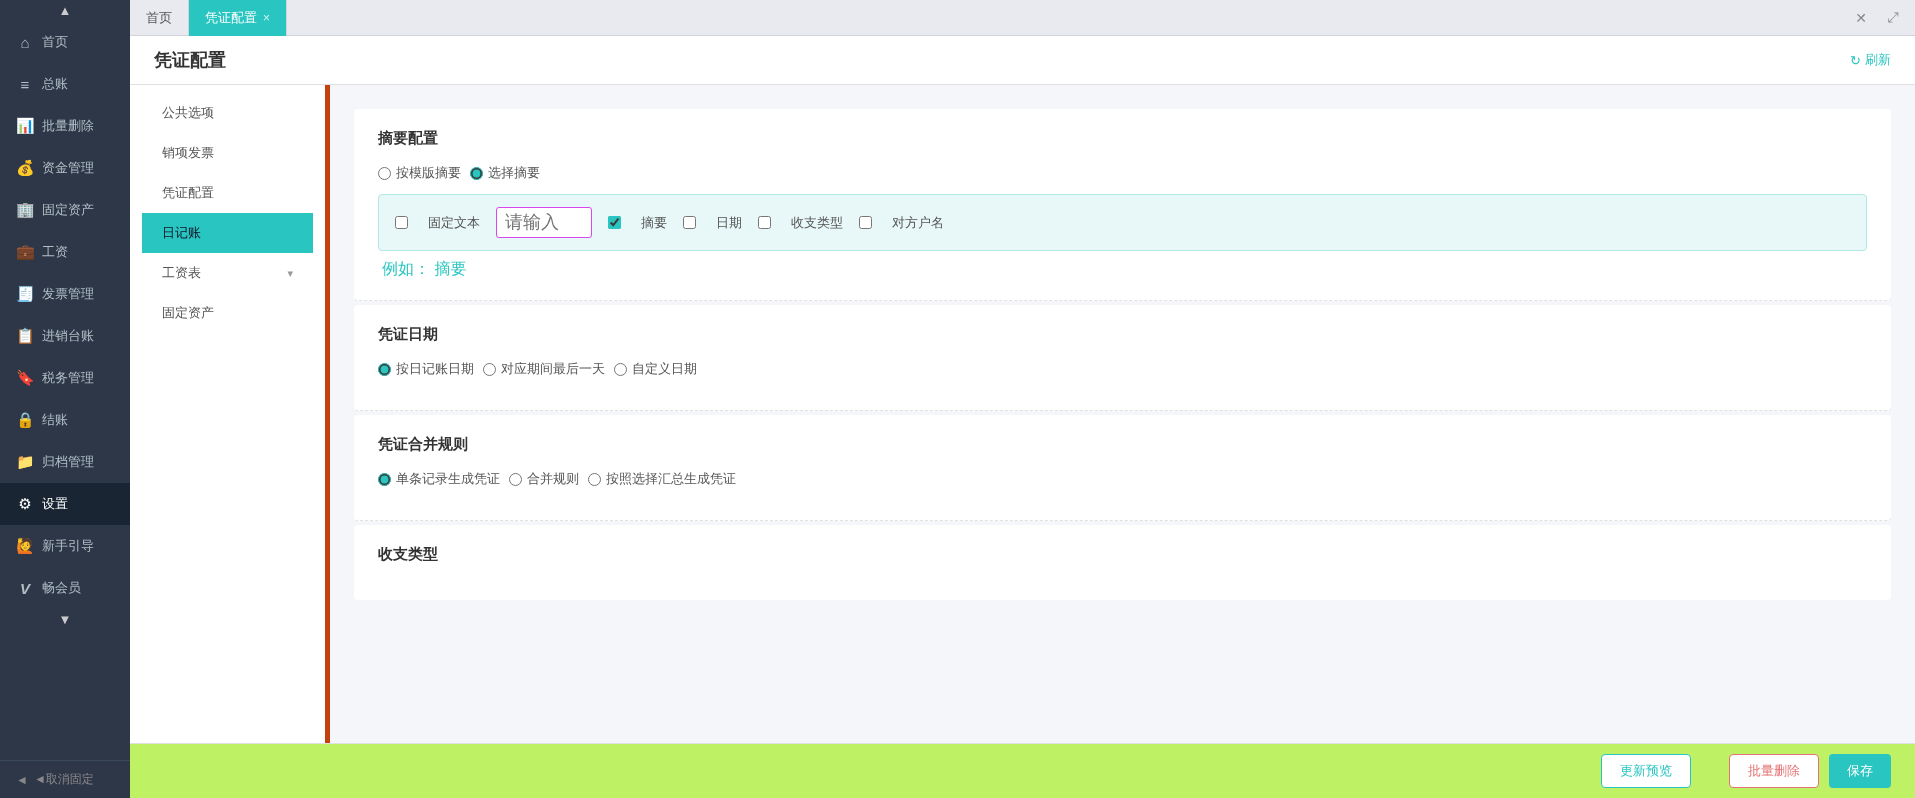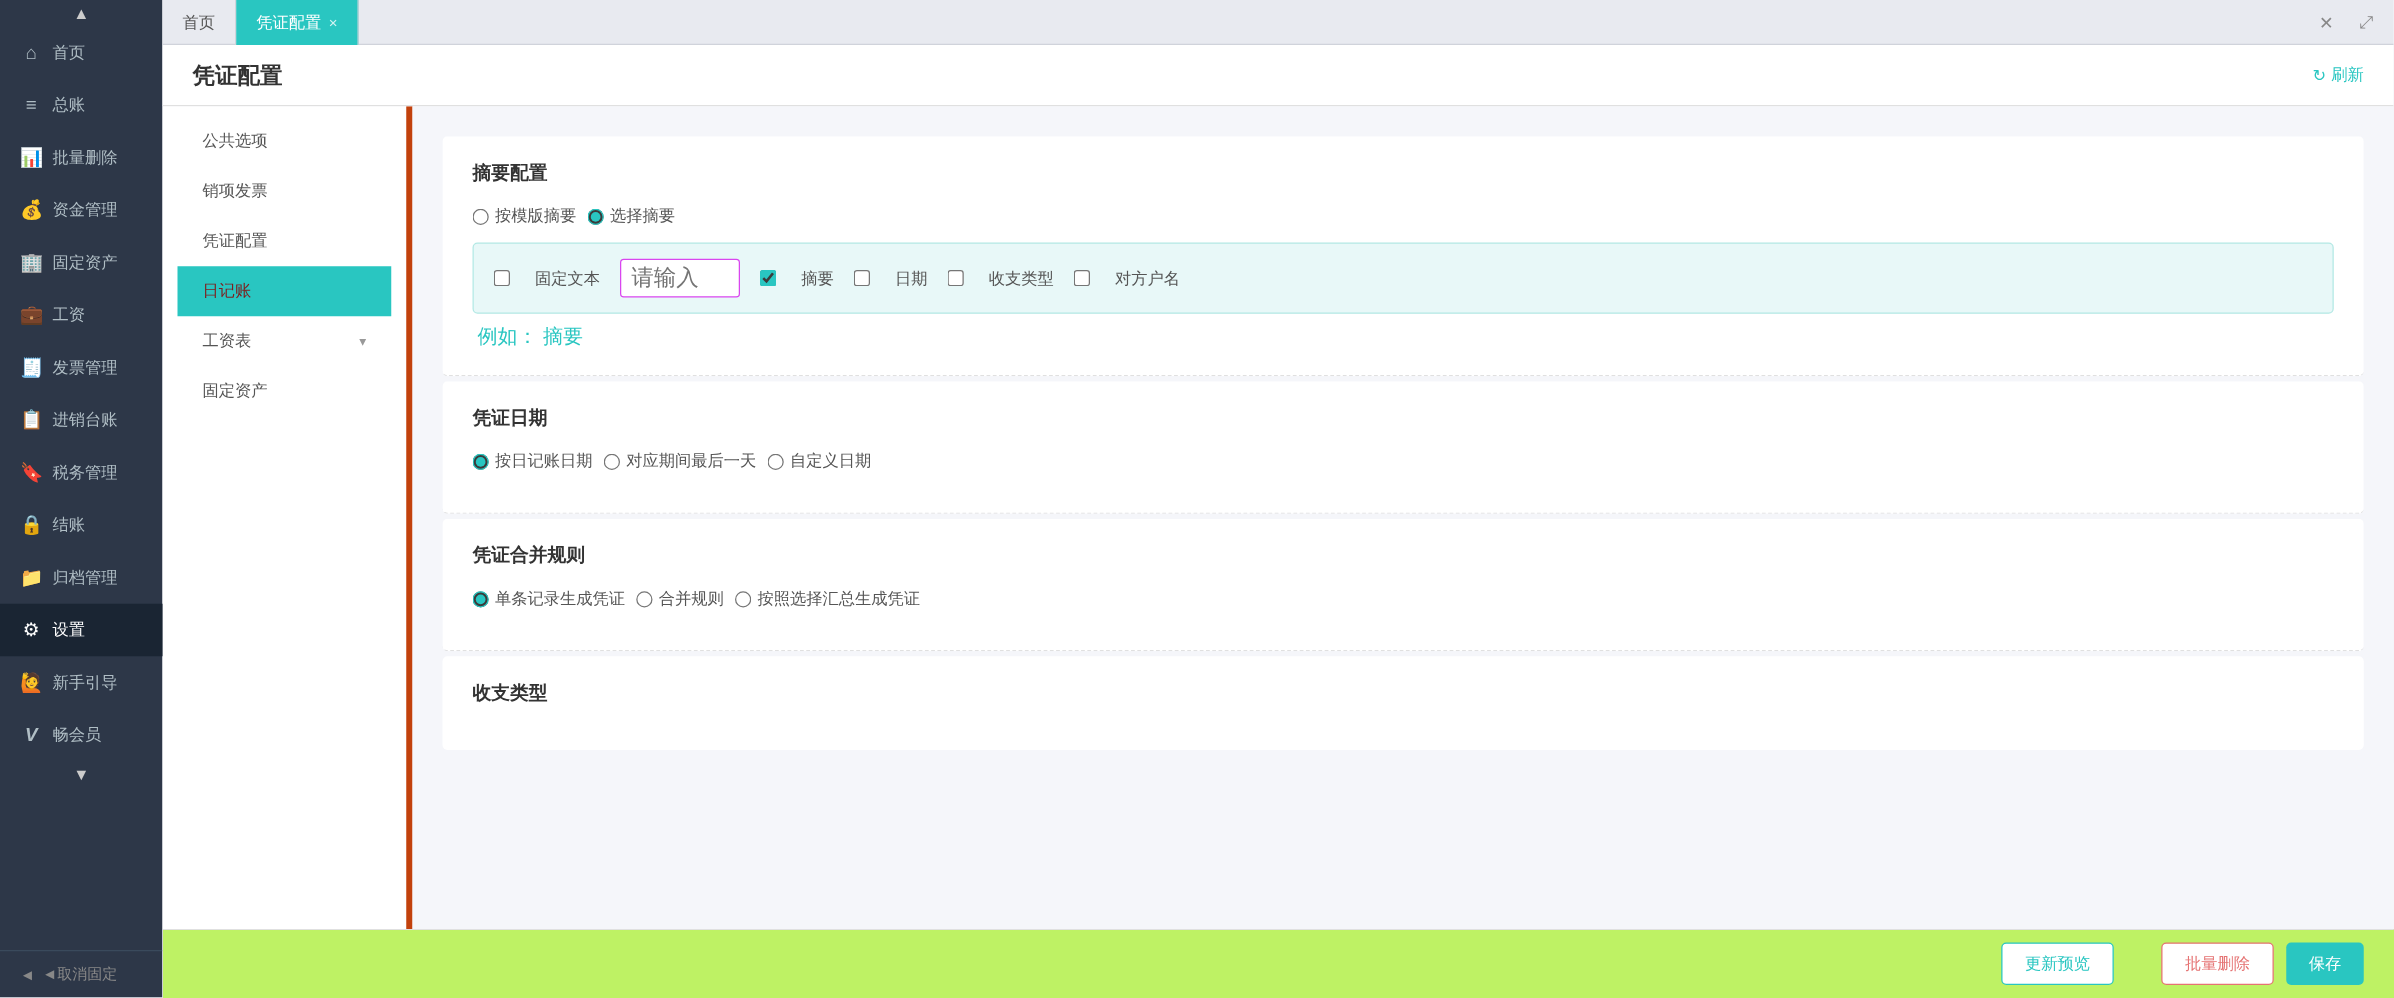--- a/index.html
+++ b/index.html
@@ -132,21 +132,21 @@
     }
     .left-nav-item {
       padding: 11px 20px;
       cursor: pointer;
       color: #555;
       font-size: 13px;
       display: flex;
       align-items: center;
       justify-content: space-between;
     }
-    .left-nav-item.active { background: #29c6c1; color: #7f1d1d; }
+    .left-nav-item.active { background: #29c6c1; color: #0f172a; }
     .left-nav-item .chevron { font-size: 11px; color: #999; }
 
     
     .right-content {
       flex: 1;
       overflow-y: auto;
       background: #f5f6fa;
       padding: 24px;
       padding-bottom: 80px;
     }

